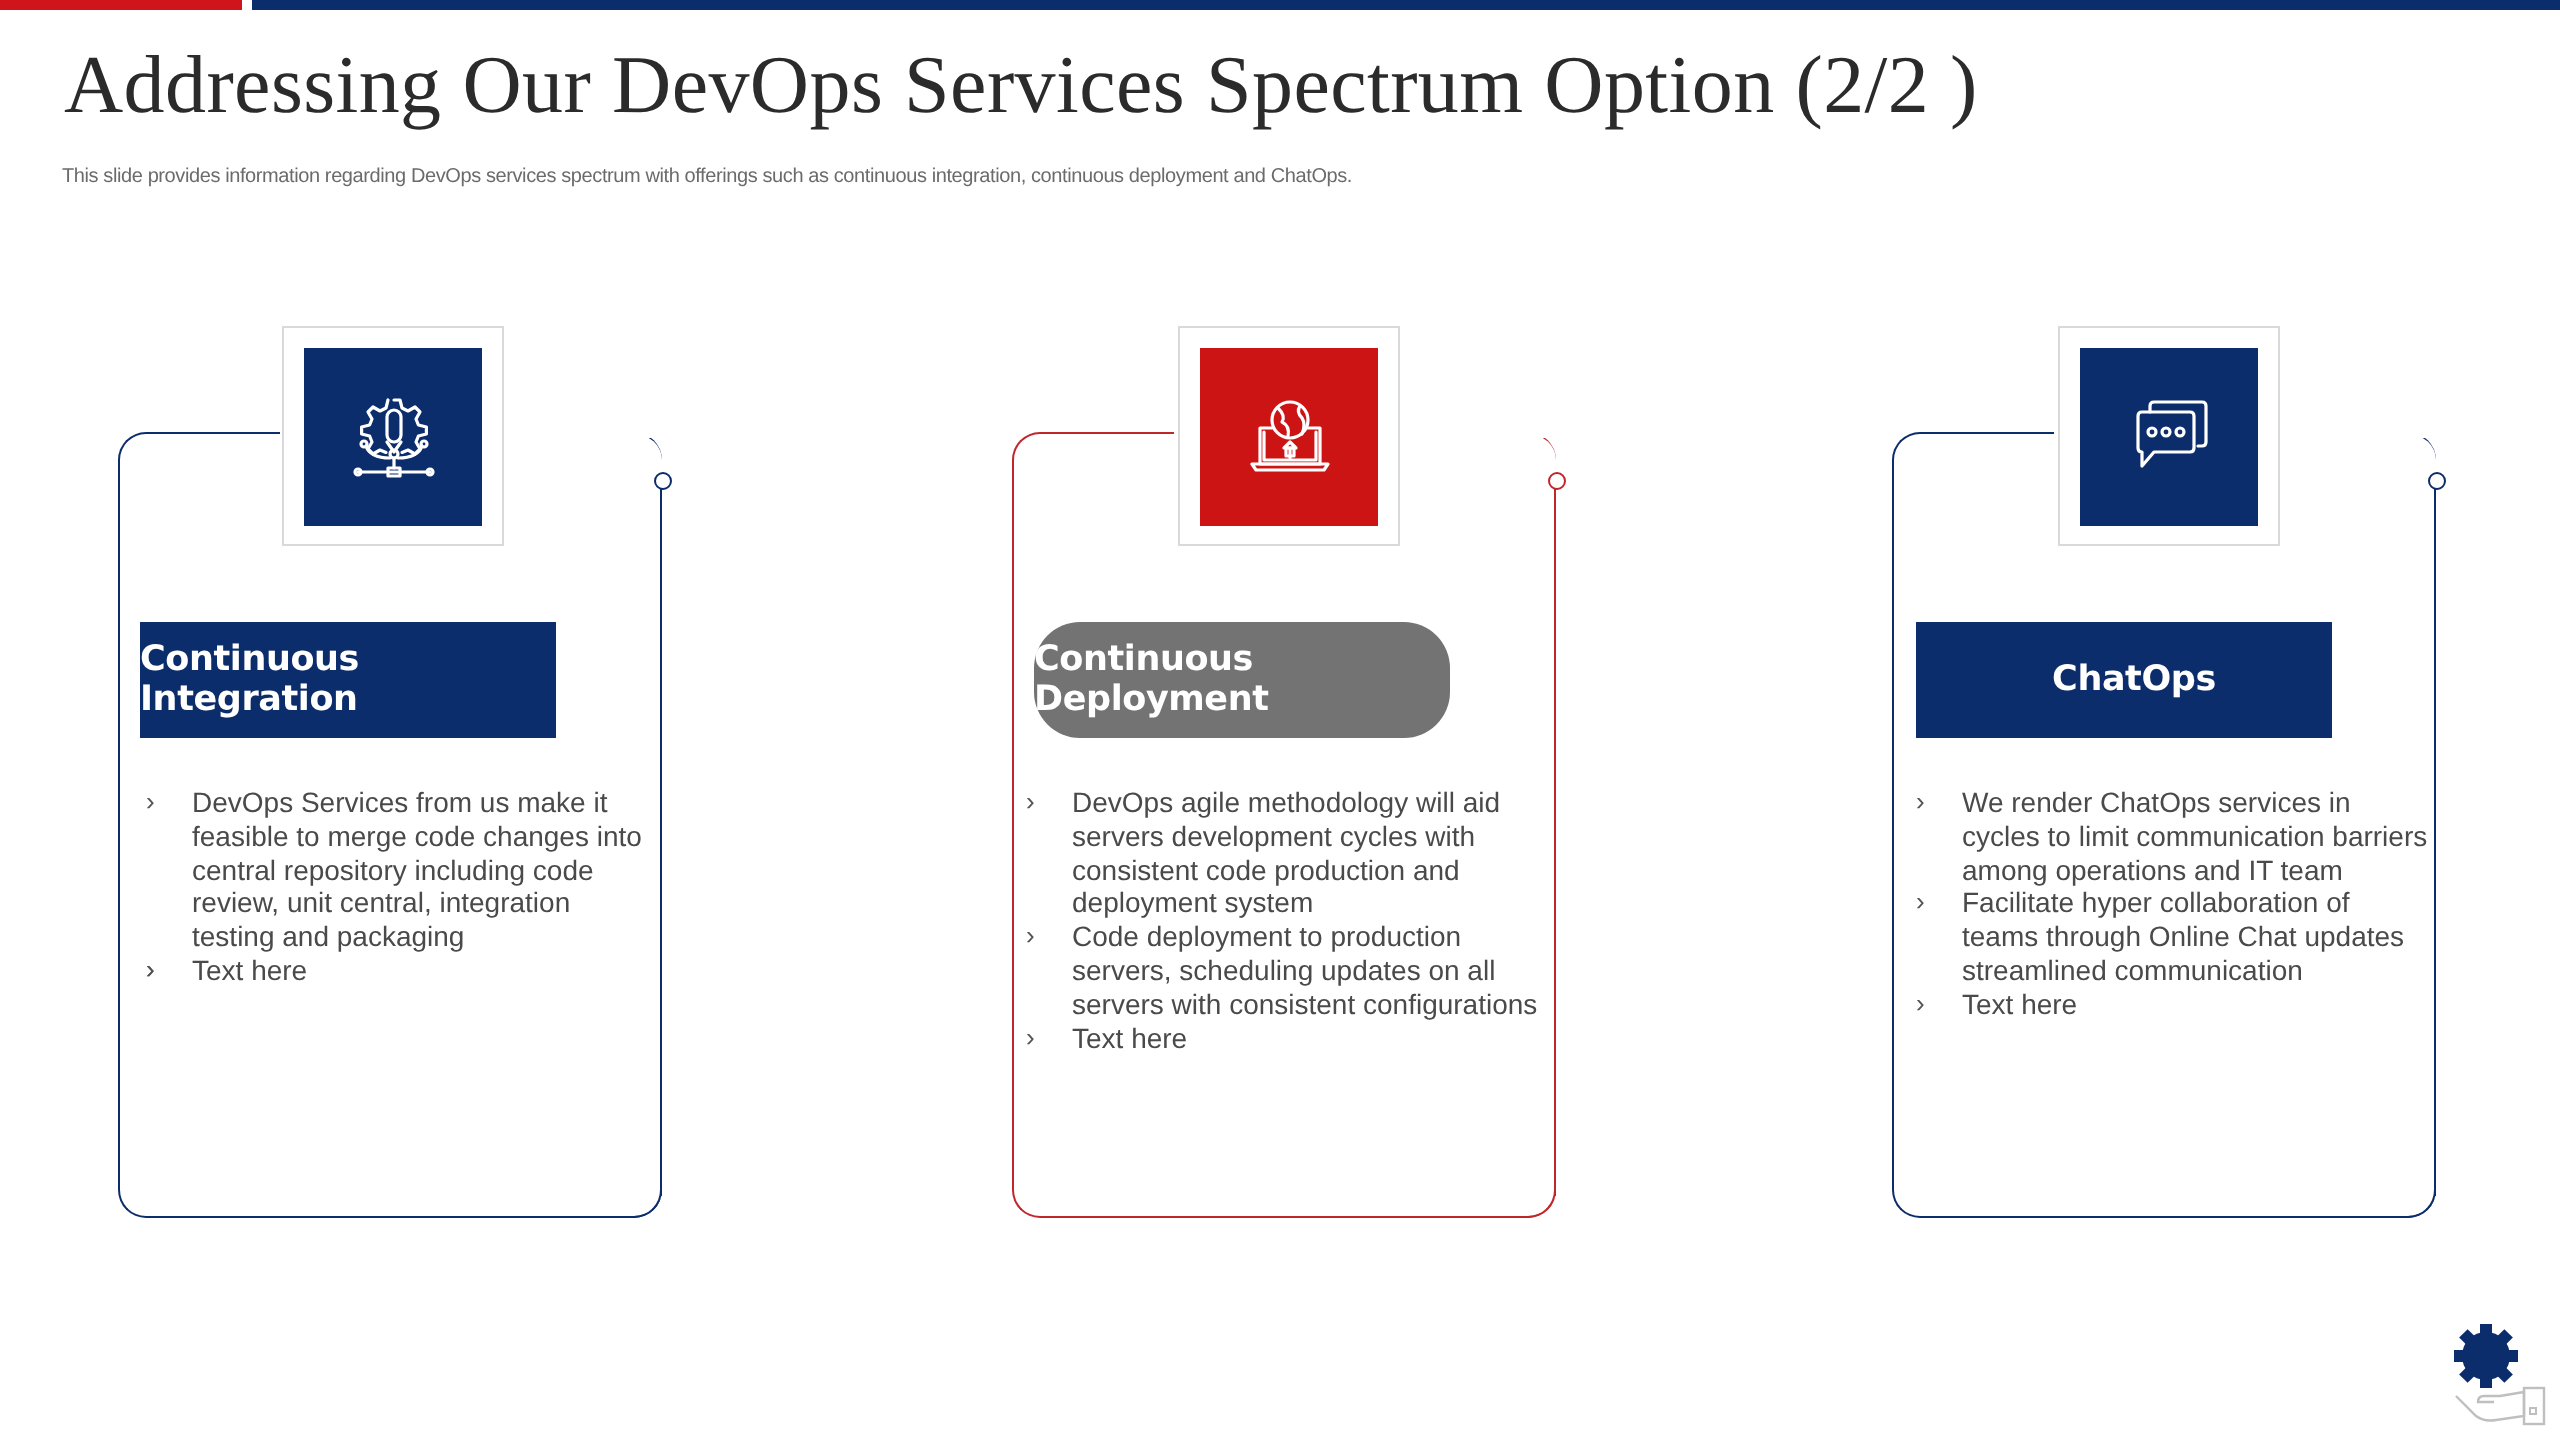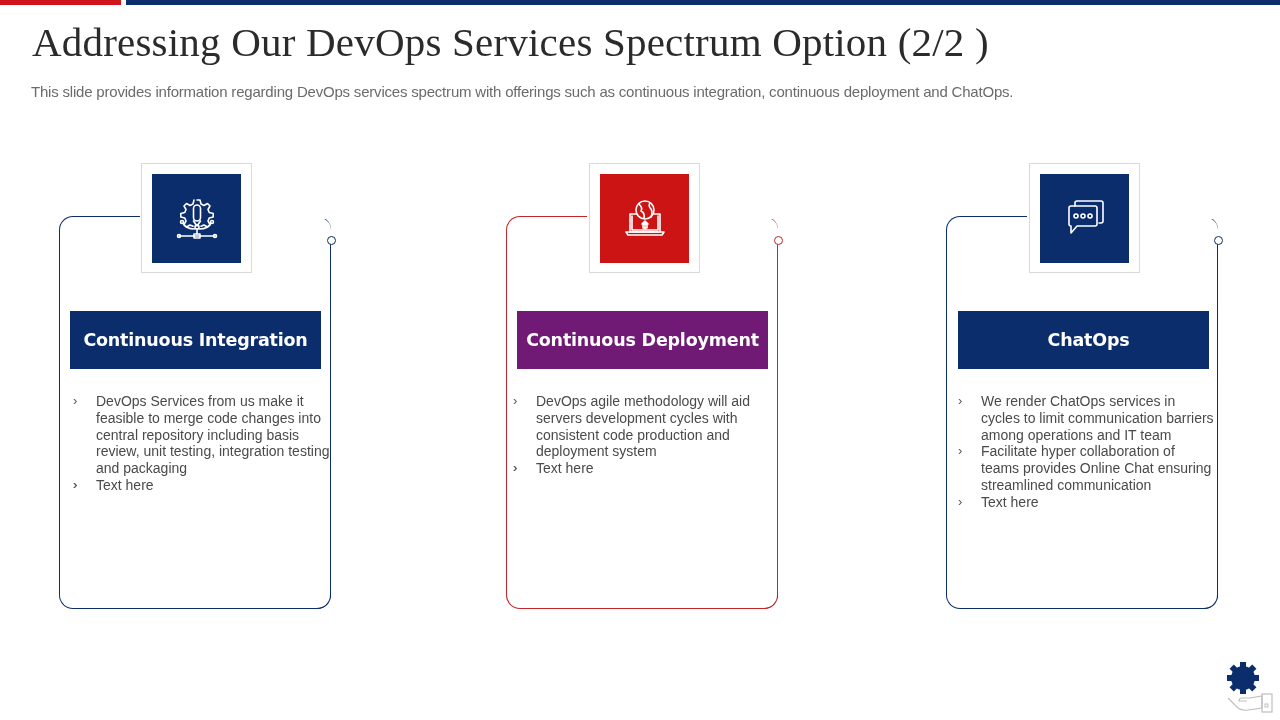--- a/index.html
+++ b/index.html
@@ -4,44 +4,44 @@
 <style>
   * { box-sizing: border-box; margin: 0; padding: 0; }
   html, body { width: 1280px; height: 720px; background: #ffffff; overflow: hidden; }
   body { position: relative; font-family: "Liberation Sans", sans-serif; color: #333; }
 
   .topbar-red { position: absolute; left: 0; top: 0; width: 121px; height: 5px; background: #d0141b; }
   .topbar-blue { position: absolute; left: 126px; top: 0; width: 1154px; height: 5px; background: #0c2d6b; }
 
   .title { position: absolute; left: 32px; top: 18px; font-family: Liberation Serif, serif; font-weight: 300;
            font-size: 41px; color: #2b2b2b; letter-spacing: 0.2px; white-space: nowrap; }
-  .subtitle { position: absolute; left: 31px; top: 83px; font-size: 15px; color: #6b6b6b; letter-spacing: -0.2px; white-space: nowrap; }
+  .subtitle { position: absolute; left: 31px; top: 83px; font-size: 10px; color: #6b6b6b; letter-spacing: -0.2px; white-space: nowrap; }
 
   .card { position: absolute; top: 216px; width: 272px; height: 393px; border: 1.3px solid #0c2d6b;
           border-radius: 14px; border-right: none; }
   .card.red { border-color: #c0262a; }
   .card .right-line { position: absolute; right: 0; top: 25px; width: 1.3px; bottom: 10px; background: #0c2d6b; }
   .card.red .right-line { background: #c0262a; }
   .card .right-corner { position: absolute; right: 0; bottom: -1.3px; width: 14px; height: 14px;
           border-right: 1.3px solid #0c2d6b; border-bottom: 1.3px solid #0c2d6b; border-bottom-right-radius: 14px; }
   .card.red .right-corner { border-color: #c0262a; }
   .card .dot { position: absolute; right: -4.5px; top: 19px; width: 9px; height: 9px; border-radius: 50%;
           border: 1.3px solid #0c2d6b; background: #fff; }
   .card.red .dot { border-color: #c0262a; }
   .card .top-gap { position: absolute; top: -2px; left: 80px; width: 200px; height: 4px; background: #fff; }
 
   .icon-frame { position: absolute; width: 111px; height: 110px; background: #fff; border: 1px solid #d9d9d9; }
   .icon-inner { position: absolute; left: 10px; top: 10px; width: 89px; height: 89px; background: #0c2d6b;
                 display: flex; align-items: center; justify-content: center; }
   .icon-inner.red { background: #cc1414; }
 
-  .card-header { position: absolute; width: 251px; height: 58px; background: #0c2d6b; color: #fff;
+  .card-header { position: absolute; width: 208px; height: 58px; background: #0c2d6b; color: #fff;
                  display: flex; align-items: center; justify-content: center;
                  font-family: "DejaVu Sans", sans-serif; font-weight: bold; font-size: 17.5px; letter-spacing: -0.2px; }
-  .card-header.red { background: #701a75; }
+  .card-header.red { background: #737373; border-radius: 23px; }
 
   .bullets { position: absolute; width: 260px; list-style: none; font-size: 14px; line-height: 16.8px; color: #4a4a4a; }
   .bullets li { position: relative; padding-left: 26px; }
   .bullets li .chev { position: absolute; left: 3px; top: 0; color: #555; font-size: 13px; }
 
   .corner-logo { position: absolute; left: 1222px; top: 660px; width: 58px; height: 60px; }
 </style>
 </head>
 <body>
 
@@ -70,21 +70,21 @@
       <line x1="5" y1="40" x2="41" y2="40"></line>
       <circle cx="5" cy="40" r="1.5"></circle>
         <circle cx="41" cy="40" r="1.5"></circle>
       <rect x="20" y="38" width="6" height="4"></rect>
       <line x1="23" y1="33" x2="23" y2="38"></line>
     </svg>
   </div>
 </div>
 <div class="card-header" style="left:70px; top:311px;">Continuous Integration</div>
 <ul class="bullets" style="left:70px; top:393px;">
-  <li><span class="chev">›</span><span>DevOps Services from us make it feasible to merge code changes into central repository including basis review,  unit testing, integration testing and packaging</span></li>
+  <li><span class="chev">›</span><span>DevOps Services from us make it feasible to merge code changes into central repository including code review,  unit central, integration testing and packaging</span></li>
   <li><span class="chev">›</span></li>
   <li><span class="chev">›</span><span>Text here</span></li>
 </ul>
 
 <div class="card red" style="left:506px;">
   <div class="top-gap"></div>
   <div class="right-line"></div>
   <div class="right-corner"></div>
   <div class="dot"></div>
 </div>
@@ -97,21 +97,21 @@
       <circle cx="23" cy="14" r="9"></circle>
       <path d="M17 8 q4 4 2 7 q4 2 3 7 M28 7 q-2 3 1 6 q2 3 0 8"></path>
       <path d="M23 33 l0 -5 M20 28 l3 -3 l3 3 z"></path>
       <rect x="21" y="28" width="4" height="4"></rect>
     </svg>
   </div>
 </div>
 <div class="card-header red" style="left:517px; top:311px;">Continuous Deployment</div>
 <ul class="bullets" style="left:510px; top:393px;">
   <li><span class="chev">›</span><span>DevOps agile methodology will  aid servers development cycles with consistent code production and deployment system</span></li>
-  <li><span class="chev">›</span></li>
+  <li><span class="chev">›</span><span>Code deployment to production servers, scheduling updates on all servers with  consistent configurations</span></li>
   <li><span class="chev">›</span><span>Text here</span></li>
 </ul>
 
 <div class="card" style="left:946px;">
   <div class="top-gap"></div>
   <div class="right-line"></div>
   <div class="right-corner"></div>
   <div class="dot"></div>
 </div>
 <div class="icon-frame" style="left:1029px; top:163px;">
@@ -121,21 +121,21 @@
       <path d="M7 12 q0 -2 2 -2 l24 0 q2 0 2 2 l0 16 q0 2 -2 2 l-18 0 l-6 7 l0 -7 q-2 0 -2 -2 z"></path>
       <circle cx="14" cy="20" r="2"></circle>
         <circle cx="21" cy="20" r="2"></circle>
         <circle cx="28" cy="20" r="2"></circle>
     </svg>
   </div>
 </div>
 <div class="card-header" style="left:958px; top:311px;padding-left:10px;">ChatOps</div>
 <ul class="bullets" style="left:955px; top:393px;">
   <li><span class="chev">›</span><span>We render ChatOps services in cycles to limit  communication barriers among operations and IT team</span></li>
-  <li><span class="chev">›</span><span>Facilitate hyper collaboration of teams provides Online Chat ensuring streamlined communication</span></li>
+  <li><span class="chev">›</span><span>Facilitate hyper collaboration of teams through Online Chat updates streamlined communication</span></li>
   <li><span class="chev">›</span><span>Text here</span></li>
 </ul>
 
 <div class="corner-logo">
   <svg width="58" height="60" viewBox="0 0 58 60">
     <g transform="translate(21,18)">
       <circle r="12" fill="#0c2d6b"></circle>
       <g fill="#0c2d6b">
         <rect x="-3" y="-16" width="6" height="6"></rect>
         <rect x="-3" y="10" width="6" height="6"></rect>

